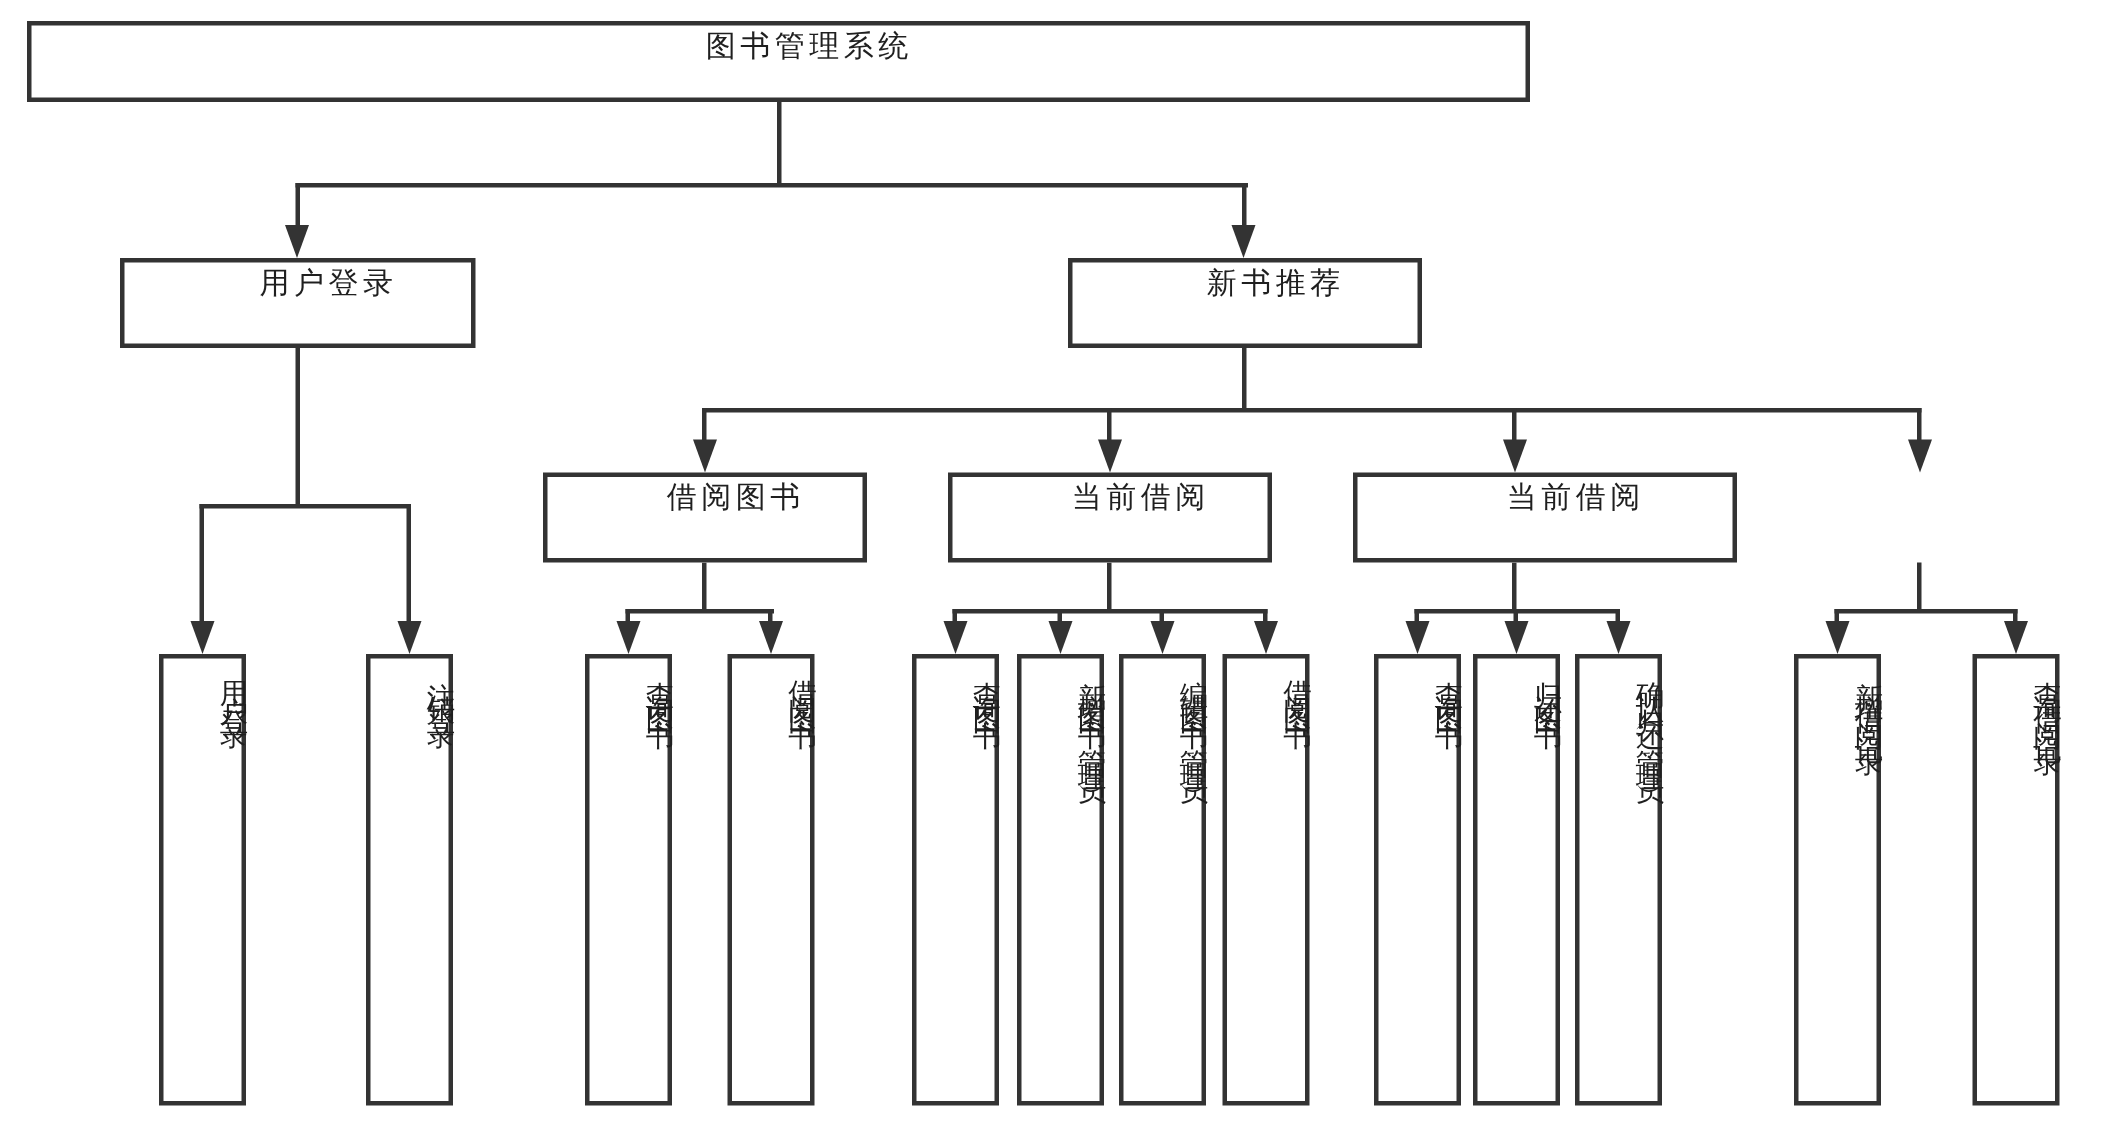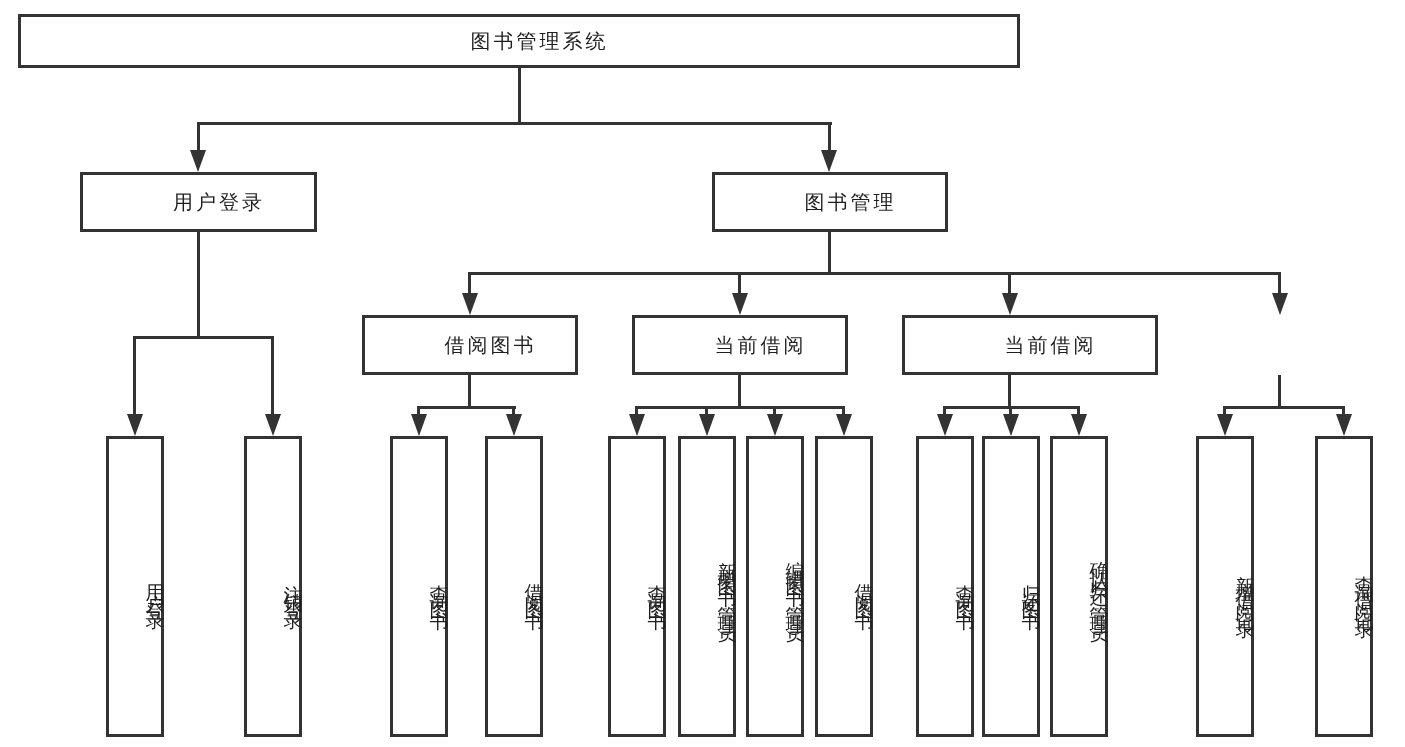--- a/index.html
+++ b/index.html
@@ -14,21 +14,21 @@
     height: 747px;
     background: #ffffff;
     overflow: hidden;
   }
   .box {
     position: absolute;
     box-sizing: border-box;
     border: 3px solid #333333;
     background: #ffffff;
     display: flex;
-    align-items: center;
+    align-items: flex-start;
     justify-content: center;
     color: #1f1f1f;
     padding-left: 41px;
   }
   .hbox {
     font-size: 20px;
     letter-spacing: 3px;
   }
   .leaf {
     width: 58px;
@@ -137,21 +137,21 @@
   <div class="arrow" style="left:1336px; top:414px;"></div>
 
   <div class="box hbox" style="left:18px; top:14px; width:1002px; height:54px;">
     <span>图书管理系统</span>
   </div>
 
   <div class="box hbox" style="left:80px; top:172px; width:237px; height:60px;">
     <span>用户登录</span>
   </div>
   <div class="box hbox" style="left:712px; top:172px; width:236px; height:60px;">
-    <span>图书管理</span>
+    <span>新书推荐</span>
   </div>
 
   <div class="box hbox" style="left:362px; top:315px; width:216px; height:60px;">
     <span>借阅图书</span>
   </div>
   <div class="box hbox" style="left:632px; top:315px; width:216px; height:60px;">
     <span>当前借阅</span>
   </div>
   <div class="box hbox" style="left:902px; top:315px; width:256px; height:60px;">
     <span>当前借阅</span>

